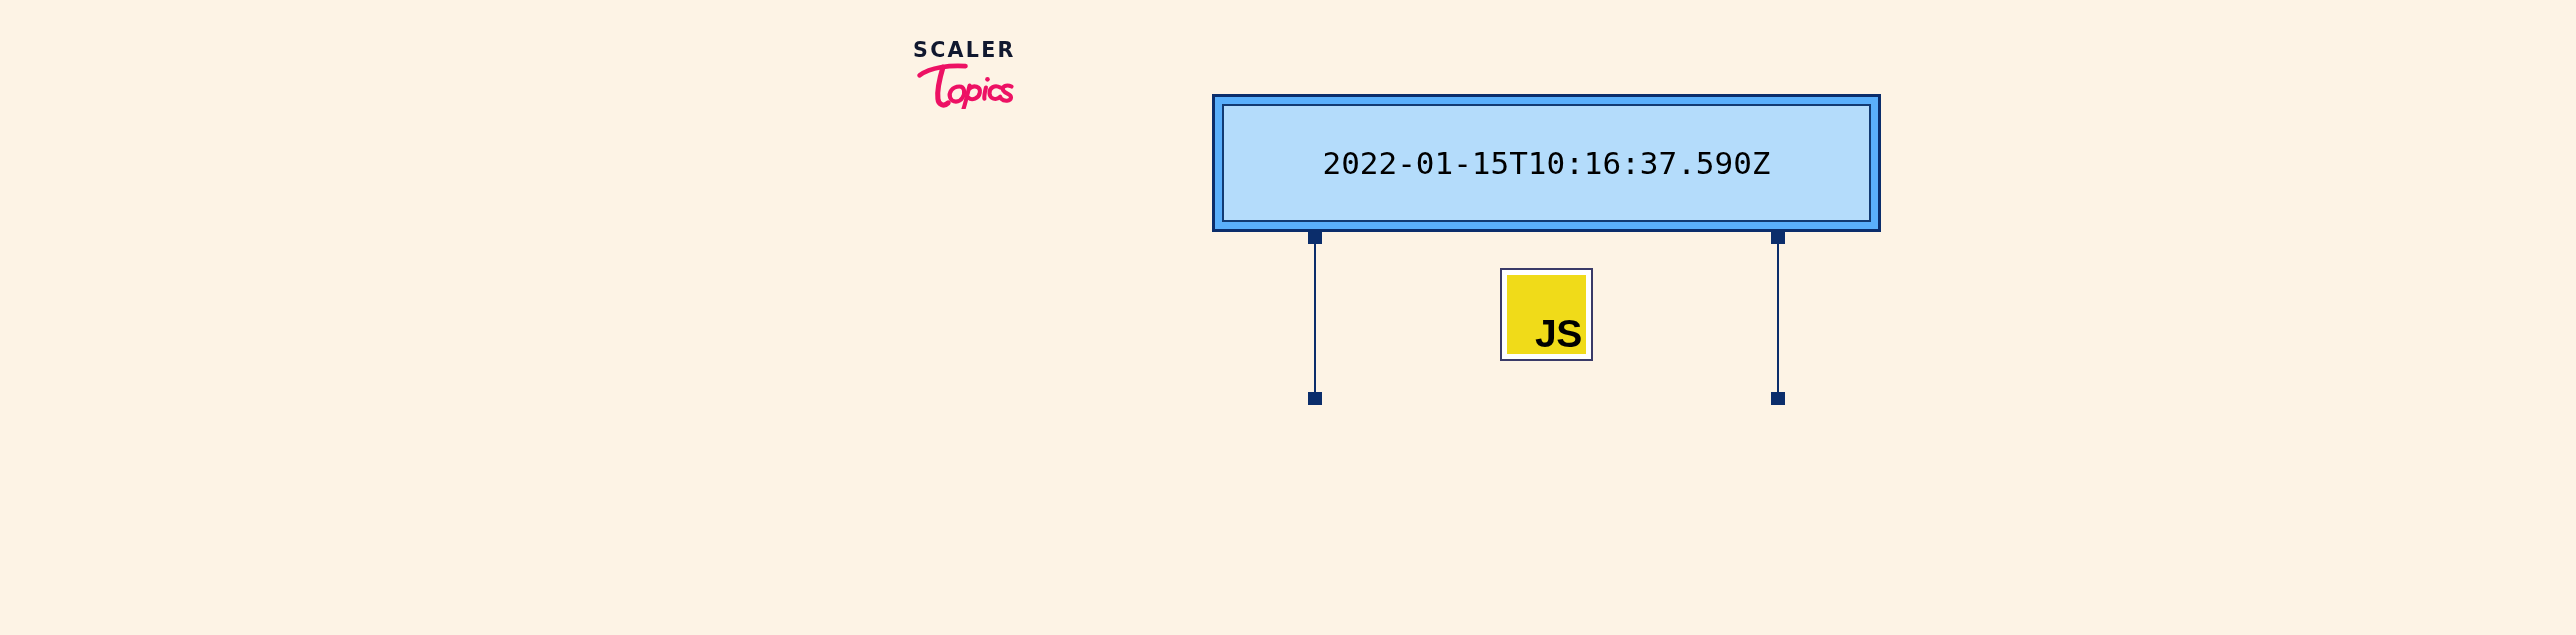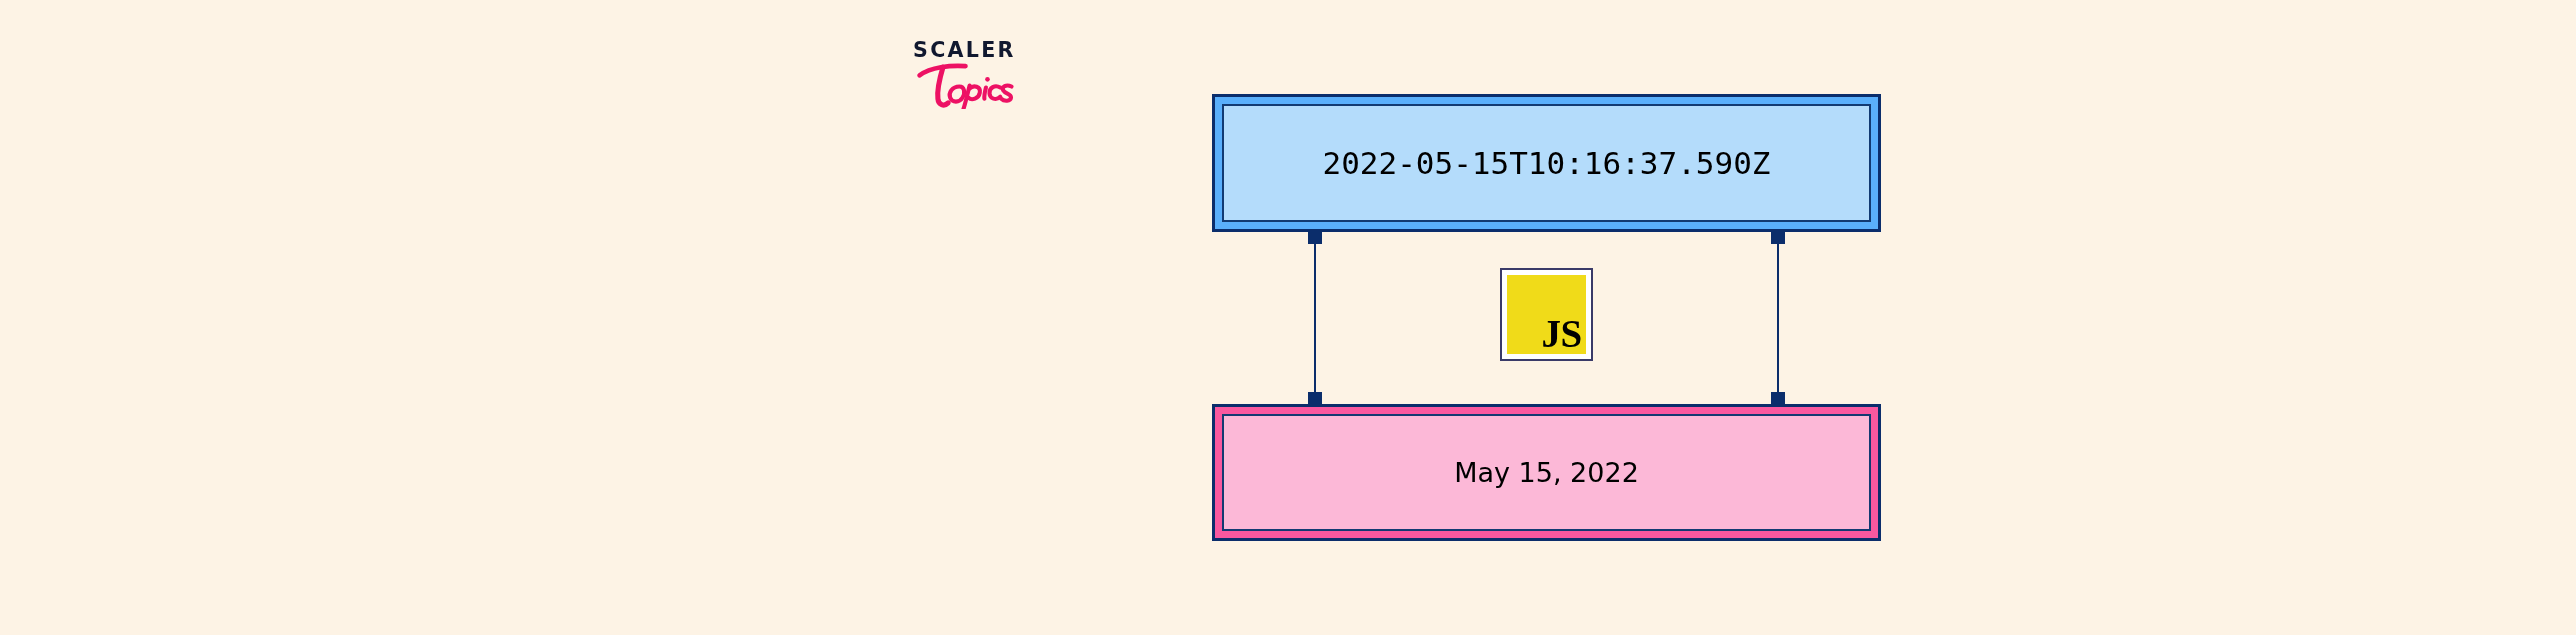--- a/index.html
+++ b/index.html
@@ -142,21 +142,21 @@
   .js-square {
     width: 100%;
     height: 100%;
     background: #f0db19;
     position: relative;
   }
   .js-letters {
     position: absolute;
     right: 4.6px;
     bottom: 1px;
-    font-family: Liberation Serif, serif;
+    font-family: Liberation Sans, sans-serif;
     font-weight: bold;
     font-size: 39px;
     line-height: 1;
     color: #000000;
     letter-spacing: -0.5px;
   }
 </style>
 </head>
 <body>
 
@@ -182,39 +182,34 @@
           <path d="M164 50 C154 44, 142 50, 143 62 C144 72, 156 76, 164 68" stroke-width="8"></path>
 
           <path d="M186 48 C176 43, 166 48, 170 56 C174 63, 186 62, 185 70 C184 77, 172 78, 166 72" stroke-width="8"></path>
         </g>
       </svg>
     </span>
   </div>
 
   <div class="framed-box iso-box">
     <div class="framed-inner iso-inner">
-      <span class="iso-text">2022-05-15T10:16:37.590Z</span>
+      <span class="iso-text">2022-01-15T10:16:37.590Z</span>
     </div>
   </div>
 
   <div class="connector connector-left">
     <span class="connector-cap top"></span>
     <span class="connector-cap bottom"></span>
   </div>
   <div class="connector connector-right">
     <span class="connector-cap top"></span>
     <span class="connector-cap bottom"></span>
   </div>
 
   <div class="js-badge">
     <div class="js-square">
       <span class="js-letters">JS</span>
     </div>
   </div>
 
-  <div class="framed-box readable-box">
-    <div class="framed-inner readable-inner">
-      <span class="readable-text">May 15, 2022</span>
-    </div>
-  </div>
 
 </div>
 
 
 </body></html>

